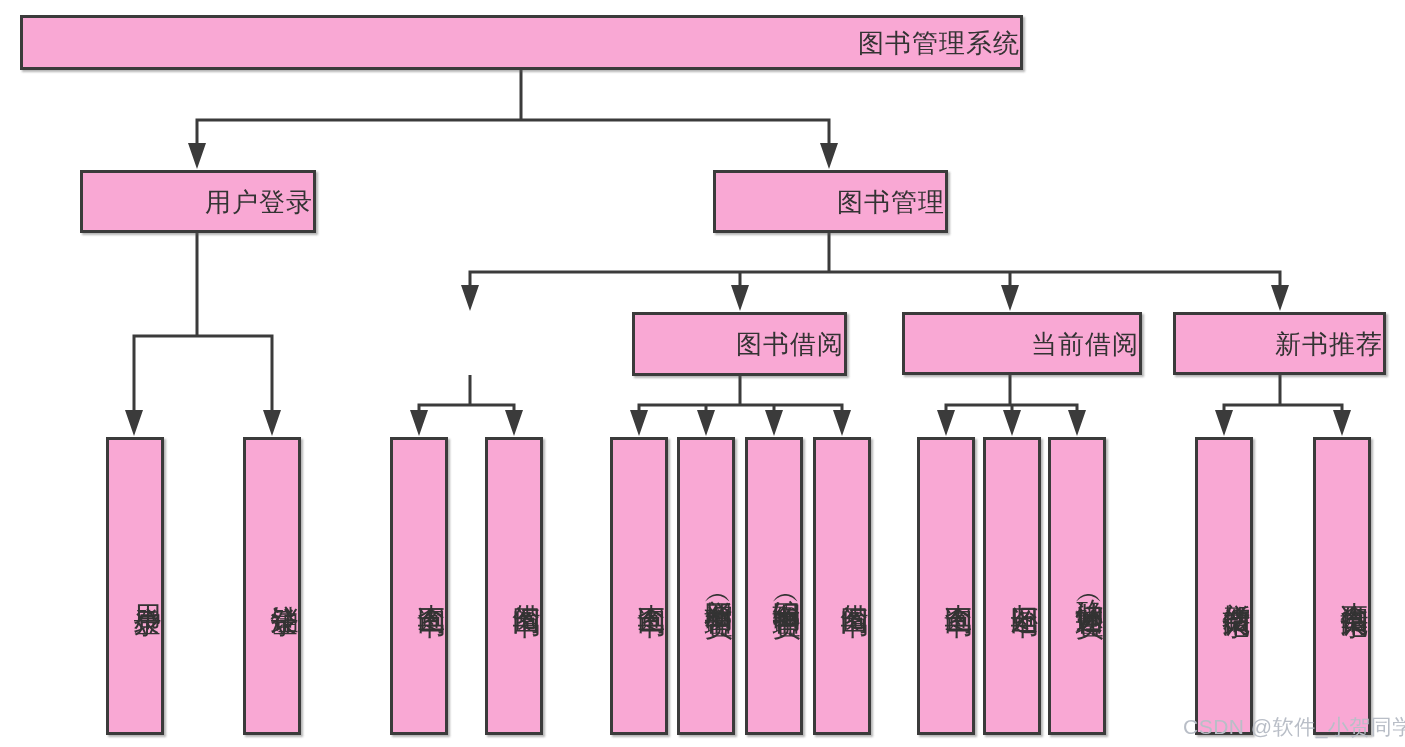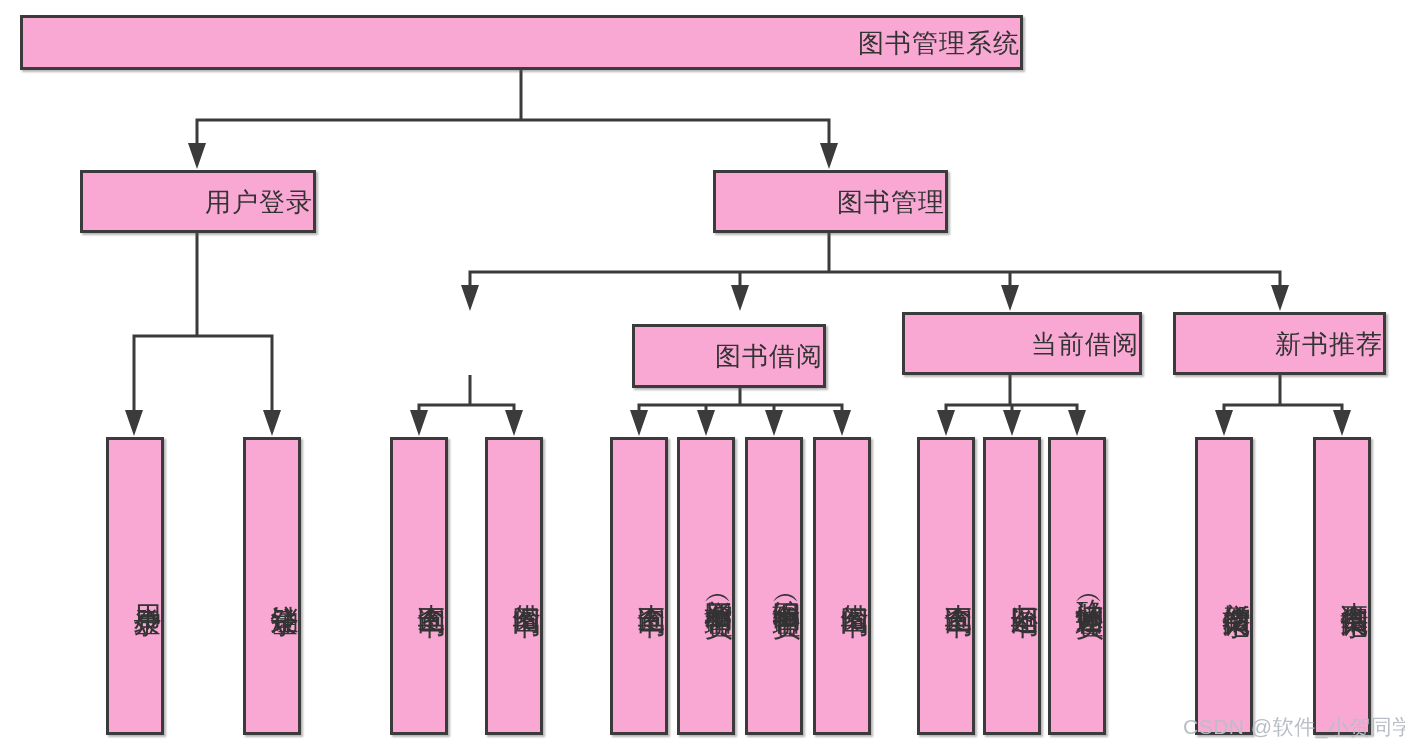--- a/index.html
+++ b/index.html
@@ -117,21 +117,21 @@
     <span class="lbl">图书管理系统</span>
   </div>
 
   <div class="node hbox" style="left:80px; top:170px; width:236px; height:63px;">
     <span class="lbl">用户登录</span>
   </div>
   <div class="node hbox" style="left:713px; top:170px; width:235px; height:63px;">
     <span class="lbl">图书管理</span>
   </div>
 
-  <div class="node hbox" style="left:632px; top:324px; width:194px; height:64px;">
+  <div class="node hbox" style="left:632px; top:312px; width:215px; height:64px;">
     <span class="lbl">图书借阅</span>
   </div>
   <div class="node hbox" style="left:902px; top:312px; width:240px; height:63px;">
     <span class="lbl">当前借阅</span>
   </div>
   <div class="node hbox" style="left:1173px; top:312px; width:213px; height:63px;">
     <span class="lbl">新书推荐</span>
   </div>
 
   <div class="node vbox" style="left:106px;">

